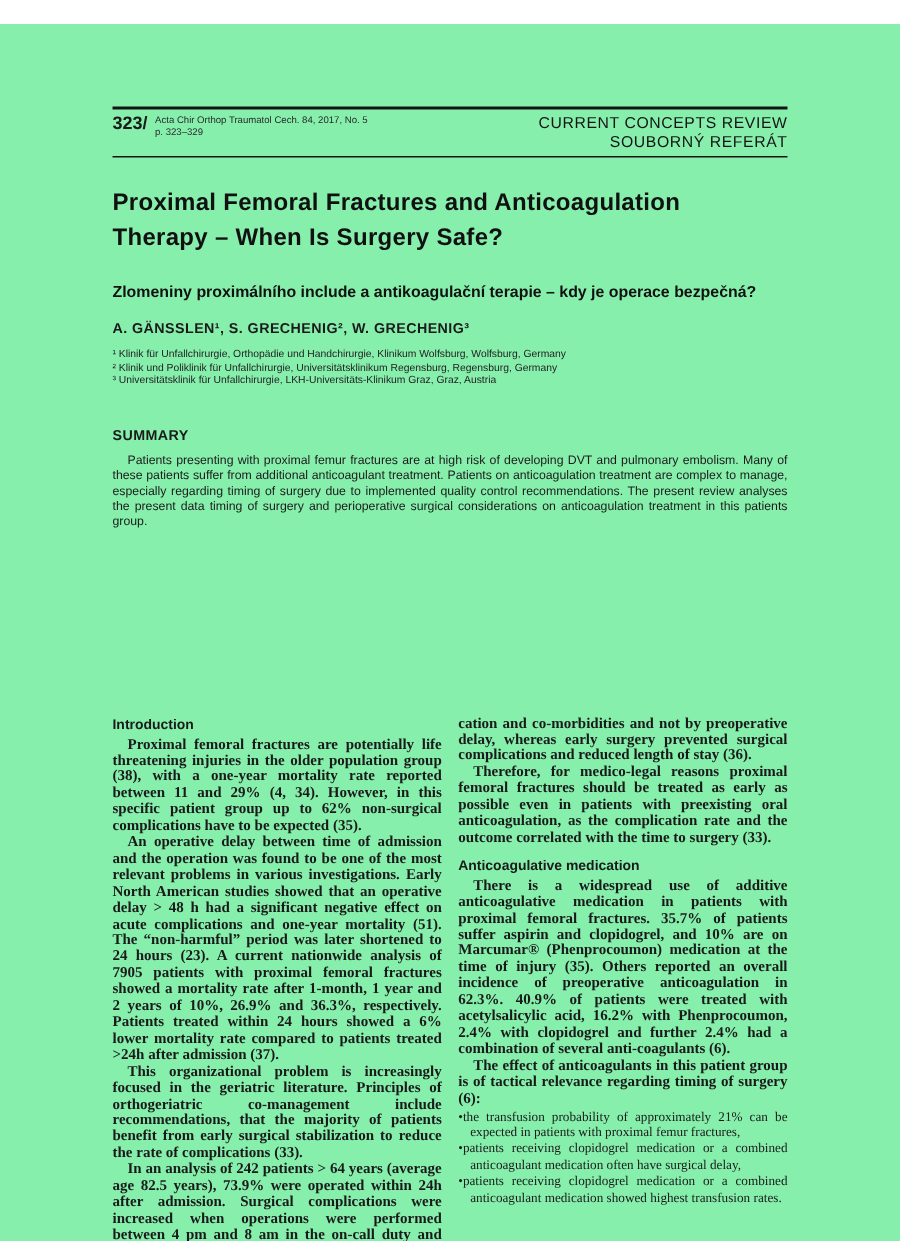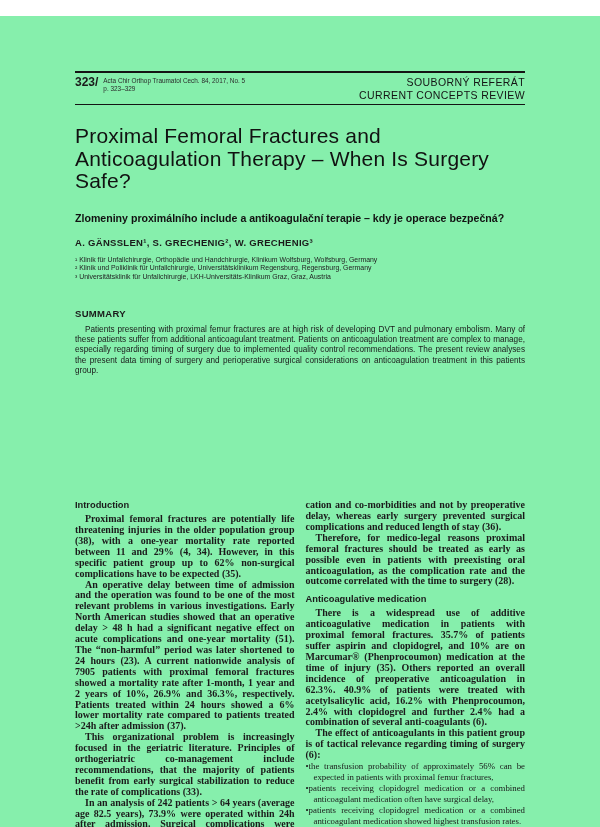--- a/index.html
+++ b/index.html
@@ -42,22 +42,22 @@
     text-align: right;
     font-family: "Liberation Sans", sans-serif;
     font-size: 10.5px;
     line-height: 12.5px;
     letter-spacing: 0.4px;
     color: #141414;
   }
 
   .title {
     font-family: "Liberation Sans", sans-serif;
-    font-weight: normal;
-    font-size: 21px;
+    font-weight: bold;
+    font-size: 16px;
     line-height: 22.5px;
     letter-spacing: 0.2px;
     margin: 20px 0 0 0;
     max-width: 440px;
     color: #111;
   }
   .subtitle {
     font-family: "Liberation Sans", sans-serif;
     font-weight: bold;
     font-size: 10.6px;
@@ -139,22 +139,22 @@
 
   <div class="header">
     <div class="header-left">
       <span class="page-num">323/</span>
       <span class="citation">
         <span>Acta Chir Orthop Traumatol Cech. 84, 2017, No. 5</span><br>
         <span>p. 323–329</span>
       </span>
     </div>
     <div class="header-right">
+      <div>CURRENT CONCEPTS REVIEW</div>
       <div>SOUBORNÝ REFERÁT</div>
-      <div>CURRENT CONCEPTS REVIEW</div>
     </div>
   </div>
 
   <div class="rule-thin"></div>
 
   <h1 class="title">Proximal Femoral Fractures and Anticoagulation Therapy – When Is Surgery Safe?</h1>
   <h2 class="subtitle">Zlomeniny proximálního include a antikoagulační terapie – kdy je operace bezpečná?</h2>
 
   <div class="authors">A. GÄNSSLEN¹, S. GRECHENIG², W. GRECHENIG³</div>
 
@@ -174,26 +174,26 @@
     <div class="col">
       <h4>Introduction</h4>
       <p class="indent">Proximal femoral fractures are potentially life threatening injuries in the older population group (38), with a one-year mortality rate reported between 11 and 29% (4, 34). However, in this specific patient group up to 62% non-surgical complications have to be expected (35).</p>
       <p class="indent">An operative delay between time of admission and the operation was found to be one of the most relevant problems in various investigations. Early North American studies showed that an operative delay &gt; 48 h had a significant negative effect on acute complications and one-year mortality (51). The “non-harmful” period was later shortened to 24 hours (23). A current nationwide analysis of 7905 patients with proximal femoral fractures showed a mortality rate after 1-month, 1 year and 2 years of 10%, 26.9% and 36.3%, respectively. Patients treated within 24 hours showed a 6% lower mortality rate compared to patients treated &gt;24h after admission (37).</p>
       <p class="indent">This organizational problem is increasingly focused in the geriatric literature. Principles of orthogeriatric co-management include recommendations, that the majority of patients benefit from early surgical stabilization to reduce the rate of complications (33).</p>
       <p class="indent">In an analysis of 242 patients &gt; 64 years (average age 82.5 years), 73.9% were operated within 24h after admission. Surgical complications were increased when operations were performed between 4 pm and 8 am in the on-call duty and night shift times (p &lt; 0.03). 21.5% of the patients developed hematomas or seromas. Mortality was influenced by patient age, ASA-classifi-</p>
     </div>
 
     <div class="col">
       <p>cation and co-morbidities and not by preoperative delay, whereas early surgery prevented surgical complications and reduced length of stay (36).</p>
-      <p class="indent">Therefore, for medico-legal reasons proximal femoral fractures should be treated as early as possible even in patients with preexisting oral anticoagulation, as the complication rate and the outcome correlated with the time to surgery (28).</p>
+      <p class="indent">Therefore, for medico-legal reasons proximal femoral fractures should be treated as early as possible even in patients with preexisting oral anticoagulation, as the complication rate and the outcome correlated with the time to surgery (33).</p>
       <h4 class="spaced">Anticoagulative medication</h4>
       <p class="indent">There is a widespread use of additive anticoagulative medication in patients with proximal femoral fractures. 35.7% of patients suffer aspirin and clopidogrel, and 10% are on Marcumar® (Phenprocoumon) medication at the time of injury (35). Others reported an overall incidence of preoperative anticoagulation in 62.3%. 40.9% of patients were treated with acetylsalicylic acid, 16.2% with Phenprocoumon, 2.4% with clopidogrel and further 2.4% had a combination of several anti-coagulants (6).</p>
       <p class="indent">The effect of anticoagulants in this patient group is of tactical relevance regarding timing of surgery (6):</p>
       <ul>
-        <li>the transfusion probability of approximately 56% can be expected in patients with proximal femur fractures,</li>
+        <li>the transfusion probability of approximately 21% can be expected in patients with proximal femur fractures,</li>
         <li>patients receiving clopidogrel medication or a combined anticoagulant medication often have surgical delay,</li>
         <li>patients receiving clopidogrel medication or a combined anticoagulant medication showed highest transfusion rates.</li>
       </ul>
     </div>
 
   </div>
 
 </div>
 
 </body></html>

